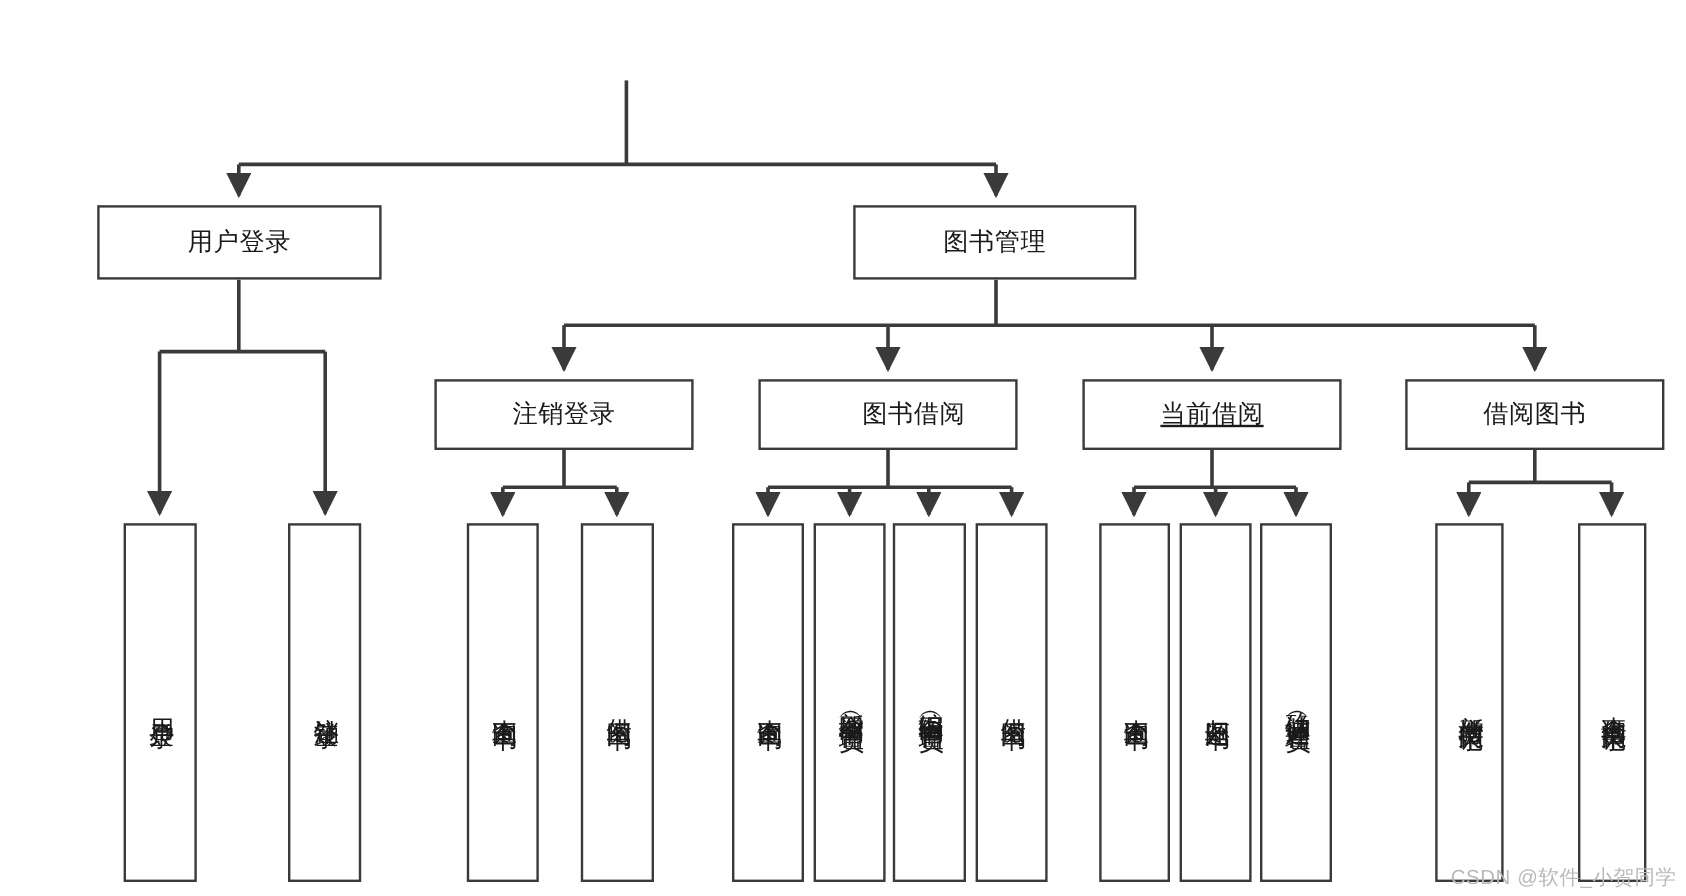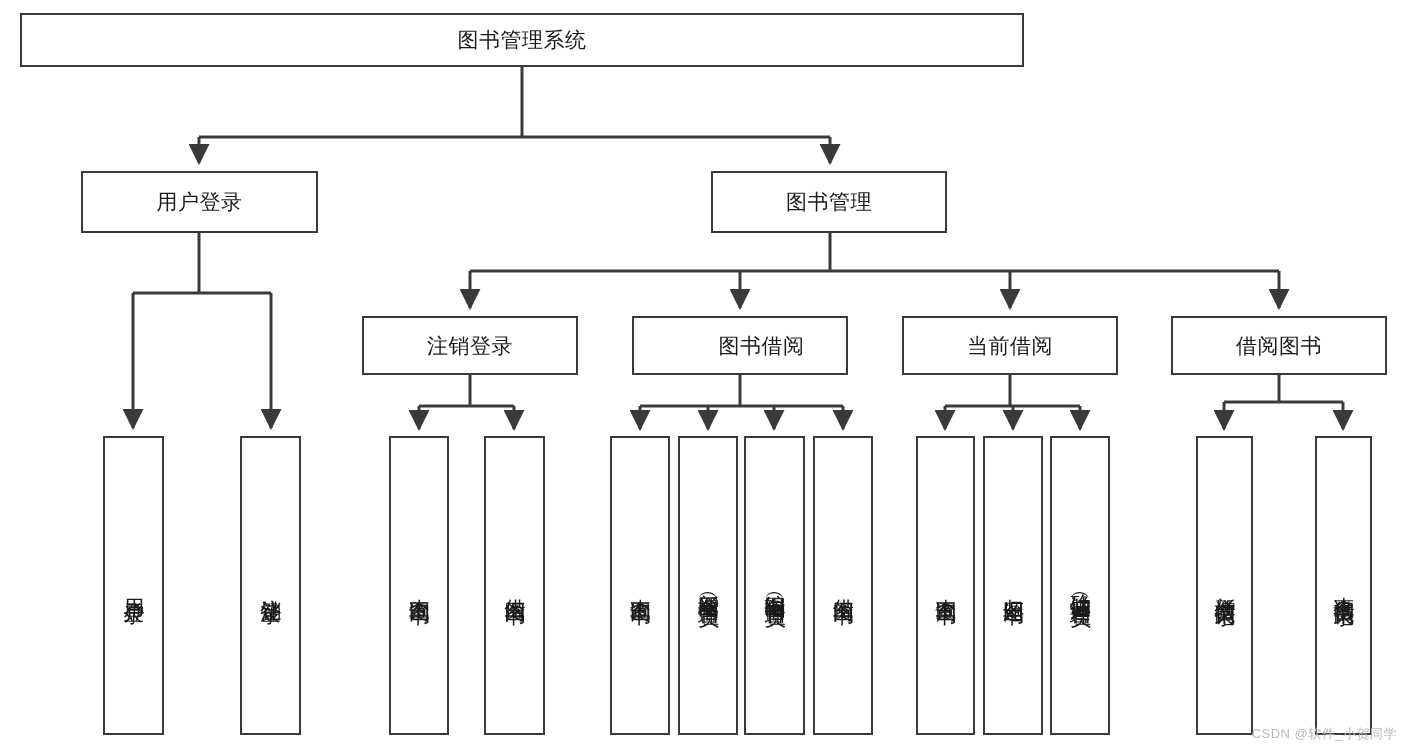--- a/index.html
+++ b/index.html
@@ -50,21 +50,21 @@
     font-size: 21px;
     line-height: 1.28;
     letter-spacing: 2px;
     white-space: nowrap;
     max-height: 100%;
   }
   #watermark {
     position: absolute;
     right: 8px;
     bottom: 4px;
-    font-size: 13px;
+    font-size: 17px;
     color: #b9b9b9;
     letter-spacing: 0.5px;
     white-space: nowrap;
     z-index: 3;
   }
 </style>
 </head>
 <body>
 
 <div id="canvas">
@@ -112,38 +112,35 @@
       <path d="M 1013 406 L 1013 429" marker-end="url(#arrow)"></path>
       <path d="M 1080 406 L 1080 429" marker-end="url(#arrow)"></path>
 
       <path d="M 1279 375 L 1279 402"></path>
       <path d="M 1224 402 L 1343 402"></path>
       <path d="M 1224 402 L 1224 429" marker-end="url(#arrow)"></path>
       <path d="M 1343 402 L 1343 429" marker-end="url(#arrow)"></path>
     </g>
   </svg>
 
-  <div class="node node-h" style="left:20px; top:13px; width:1004px; height:54px;">
-    <span class="node-label">图书管理系统</span>
-  </div>
 
   <div class="node node-h" style="left:81px; top:171px; width:237px; height:62px;">
     <span class="node-label">用户登录</span>
   </div>
   <div class="node node-h" style="left:711px; top:171px; width:236px; height:62px;text-align:center;">
     <span class="node-label">图书管理</span>
   </div>
 
   <div class="node node-h" style="left:362px; top:316px; width:216px; height:59px;">
     <span class="node-label">注销登录</span>
   </div>
   <div class="node node-h" style="left:632px; top:316px; width:216px; height:59px;padding-left:43px;">
     <span class="node-label">图书借阅</span>
   </div>
-  <div class="node node-h" style="left:902px; top:316px; width:216px; height:59px;">
+  <div class="node node-h" style="left:902px; top:316px; width:216px; height:59px;text-decoration:underline;">
     <span class="node-label">当前借阅</span>
   </div>
   <div class="node node-h" style="left:1171px; top:316px; width:216px; height:59px;">
     <span class="node-label">借阅图书</span>
   </div>
 
   <div class="node node-v" style="left:103px; top:436px; width:61px; height:299px;">
     <span class="node-label">用户登录</span>
   </div>
   <div class="node node-v" style="left:240px; top:436px; width:61px; height:299px;">

